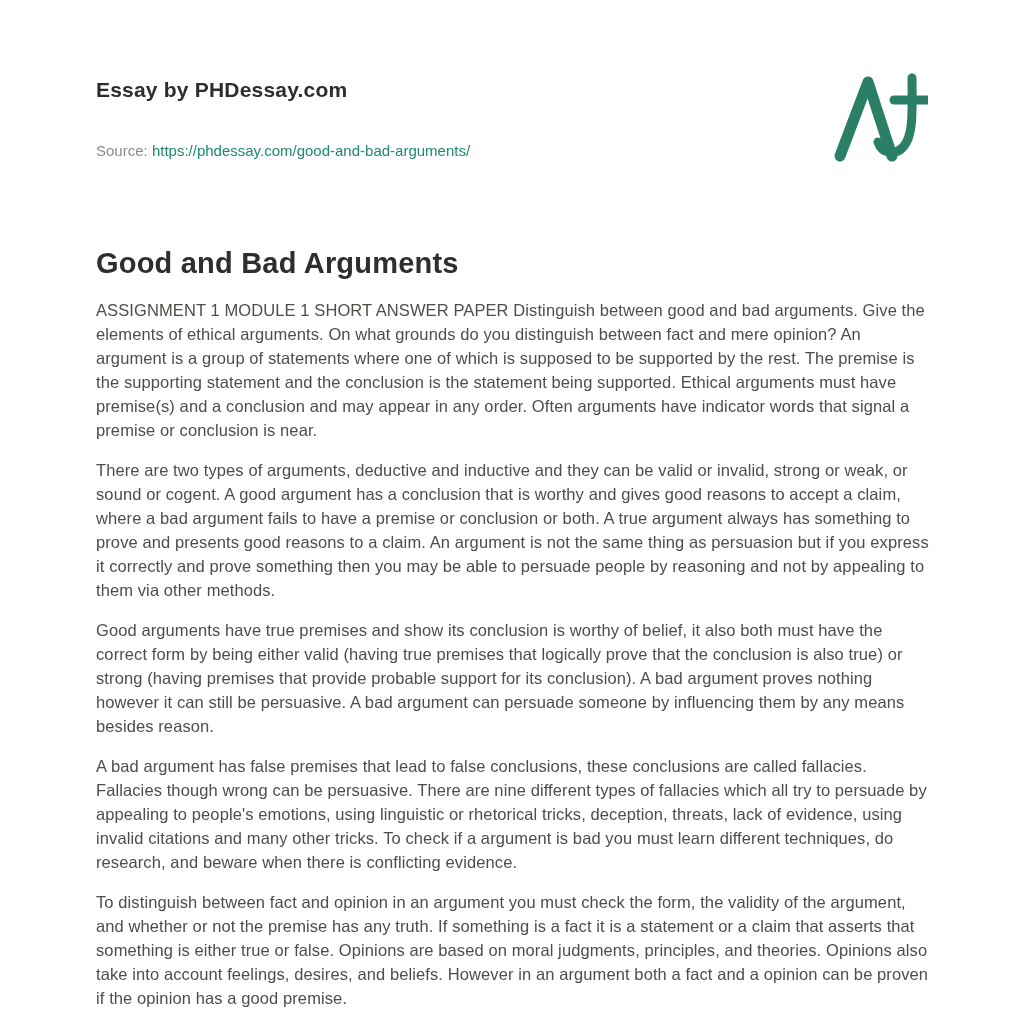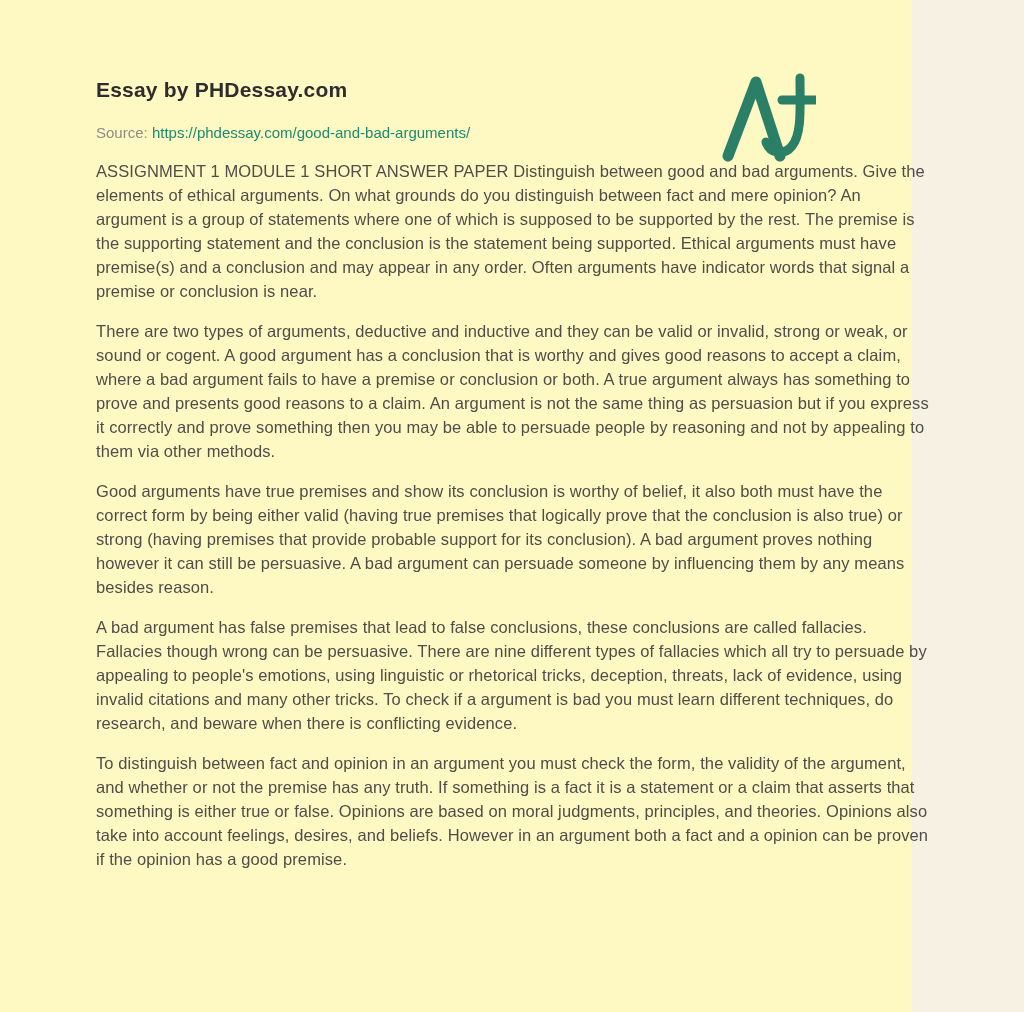--- a/index.html
+++ b/index.html
@@ -7,39 +7,39 @@
   html, body {
     width: 1024px;
     height: 1012px;
     background: #f7f1e4;
     font-family: "Liberation Sans", sans-serif;
     overflow: hidden;
   }
 
   .page {
     position: relative;
-    width: 912px;
+    width: 1024px;
     height: 1012px;
-    background: #fef9c3;
+    background: #ffffff;
   }
 
   .content {
     position: relative;
     padding: 78px 96px 0 96px;
   }
 
   .byline {
     font-size: 21px;
     font-weight: 700;
     color: #2d2d2d;
     letter-spacing: 0.2px;
   }
 
   .source-line {
-    margin-top: 22px;
+    margin-top: 40px;
     font-size: 15px;
     color: #8f8c85;
   }
 
   .source-line a {
     color: #1d8a71;
     text-decoration: none;
   }
 
   .logo {
@@ -88,20 +88,21 @@
       <svg width="96" height="100" viewBox="0 0 96 100" fill="none">
 
         <path d="M8 88 L36 14 L60 88" stroke="#2a7f66" stroke-width="11" stroke-linecap="round" stroke-linejoin="round" fill="none"></path>
 
         <path d="M80 10 C 80 40, 82 66, 72 78 C 64 88, 50 86, 46 74" stroke="#2a7f66" stroke-width="9" stroke-linecap="round" fill="none"></path>
 
         <path d="M62 32 L95 32" stroke="#2a7f66" stroke-width="9" stroke-linecap="round" fill="none"></path>
       </svg>
     </div>
 
+    <h1 class="essay-title">Good and Bad Arguments</h1>
 
     <div class="essay-body">
 
         <p>ASSIGNMENT 1 MODULE 1 SHORT ANSWER PAPER Distinguish between good and bad arguments. Give the elements of ethical arguments. On what grounds do you distinguish between fact and mere opinion? An argument is a group of statements where one of which is supposed to be supported by the rest. The premise is the supporting statement and the conclusion is the statement being supported. Ethical arguments must have premise(s) and a conclusion and may appear in any order. Often arguments have indicator words that signal a premise or conclusion is near.</p>
 
         <p>There are two types of arguments, deductive and inductive and they can be valid or invalid, strong or weak, or sound or cogent. A good argument has a conclusion that is worthy and gives good reasons to accept a claim, where a bad argument fails to have a premise or conclusion or both. A true argument always has something to prove and presents good reasons to a claim. An argument is not the same thing as persuasion but if you express it correctly and prove something then you may be able to persuade people by reasoning and not by appealing to them via other methods.</p>
 
         <p>Good arguments have true premises and show its conclusion is worthy of belief, it also both must have the correct form by being either valid (having true premises that logically prove that the conclusion is also true) or strong (having premises that provide probable support for its conclusion). A bad argument proves nothing however it can still be persuasive. A bad argument can persuade someone by influencing them by any means besides reason.</p>
 
         <p>A bad argument has false premises that lead to false conclusions, these conclusions are called fallacies. Fallacies though wrong can be persuasive. There are nine different types of fallacies which all try to persuade by appealing to people's emotions, using linguistic or rhetorical tricks, deception, threats, lack of evidence, using invalid citations and many other tricks. To check if a argument is bad you must learn different techniques, do research, and beware when there is conflicting evidence.</p>

